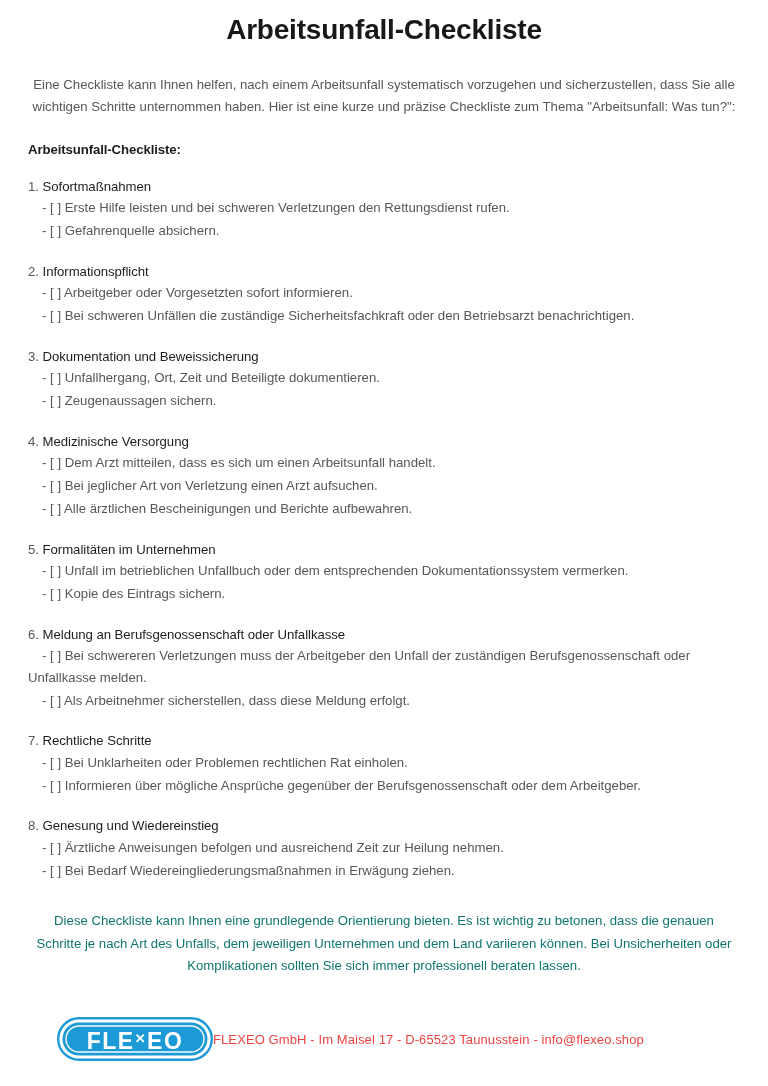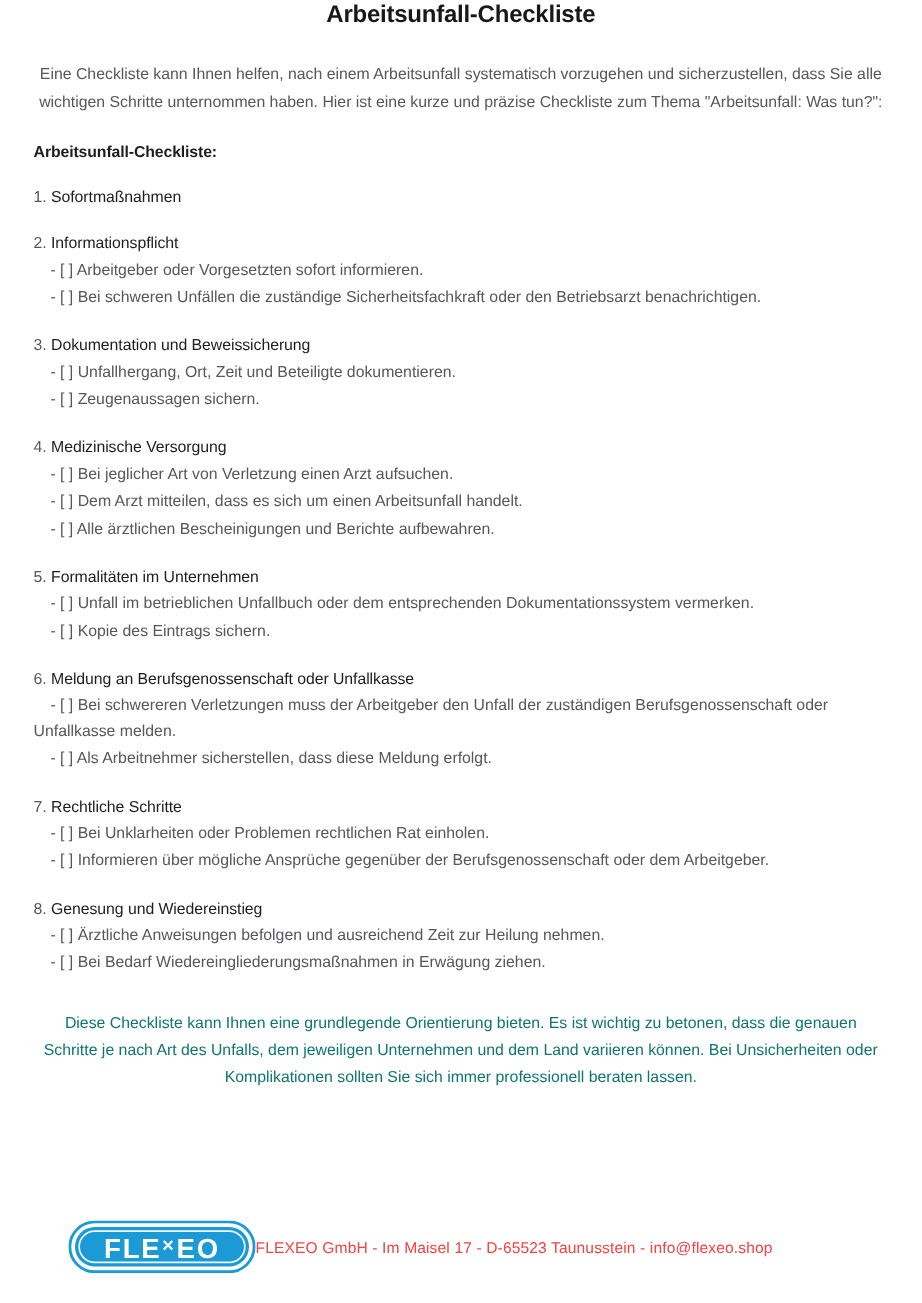--- a/index.html
+++ b/index.html
@@ -18,26 +18,26 @@
   }
   .page {
     width: 768px;
     height: 1086px;
     box-sizing: border-box;
     padding: 0 28px;
     position: relative;
   }
   .doc-title {
     text-align: center;
-    font-size: 20px;
+    font-size: 28px;
     font-weight: bold;
     color: #18181a;
     letter-spacing: -0.2px;
     margin: 0;
-    padding-top: 0;
+    padding-top: 13px;
     line-height: 1.2;
   }
   .intro {
     text-align: center;
     font-size: 13.2px;
     line-height: 22.5px;
     color: #56575b;
     margin: 0;
     padding: 27px 3px 0 3px;
   }
@@ -121,40 +121,44 @@
 
   <h1 class="doc-title">Arbeitsunfall-Checkliste</h1>
 
   <p class="intro">Eine Checkliste kann Ihnen helfen, nach einem Arbeitsunfall systematisch vorzugehen und sicherzustellen, dass Sie alle wichtigen Schritte unternommen haben. Hier ist eine kurze und präzise Checkliste zum Thema "Arbeitsunfall: Was tun?":</p>
 
   <p class="section-label">Arbeitsunfall-Checkliste:</p>
 
   <div class="check-list">
       <div class="section">
         <div class="section-heading"><span class="num">1.</span> <span class="title">Sofortmaßnahmen</span></div>
+        <ul class="items">
+          <li class="item">- [ ] Erste Hilfe leisten und bei schweren Verletzungen den Rettungsdienst rufen.</li>
+          <li class="item">- [ ] Gefahrenquelle absichern.</li>
+        </ul>
       </div>
       <div class="section">
         <div class="section-heading"><span class="num">2.</span> <span class="title">Informationspflicht</span></div>
         <ul class="items">
           <li class="item">- [ ] Arbeitgeber oder Vorgesetzten sofort informieren.</li>
           <li class="item">- [ ] Bei schweren Unfällen die zuständige Sicherheitsfachkraft oder den Betriebsarzt benachrichtigen.</li>
         </ul>
       </div>
       <div class="section">
         <div class="section-heading"><span class="num">3.</span> <span class="title">Dokumentation und Beweissicherung</span></div>
         <ul class="items">
           <li class="item">- [ ] Unfallhergang, Ort, Zeit und Beteiligte dokumentieren.</li>
           <li class="item">- [ ] Zeugenaussagen sichern.</li>
         </ul>
       </div>
       <div class="section">
         <div class="section-heading"><span class="num">4.</span> <span class="title">Medizinische Versorgung</span></div>
         <ul class="items">
+          <li class="item">- [ ] Dem Arzt mitteilen, dass es sich um einen Arbeitsunfall handelt.</li>
           <li class="item">- [ ] Bei jeglicher Art von Verletzung einen Arzt aufsuchen.</li>
-          <li class="item">- [ ] Dem Arzt mitteilen, dass es sich um einen Arbeitsunfall handelt.</li>
           <li class="item">- [ ] Alle ärztlichen Bescheinigungen und Berichte aufbewahren.</li>
         </ul>
       </div>
       <div class="section">
         <div class="section-heading"><span class="num">5.</span> <span class="title">Formalitäten im Unternehmen</span></div>
         <ul class="items">
           <li class="item">- [ ] Unfall im betrieblichen Unfallbuch oder dem entsprechenden Dokumentationssystem vermerken.</li>
           <li class="item">- [ ] Kopie des Eintrags sichern.</li>
         </ul>
       </div>

